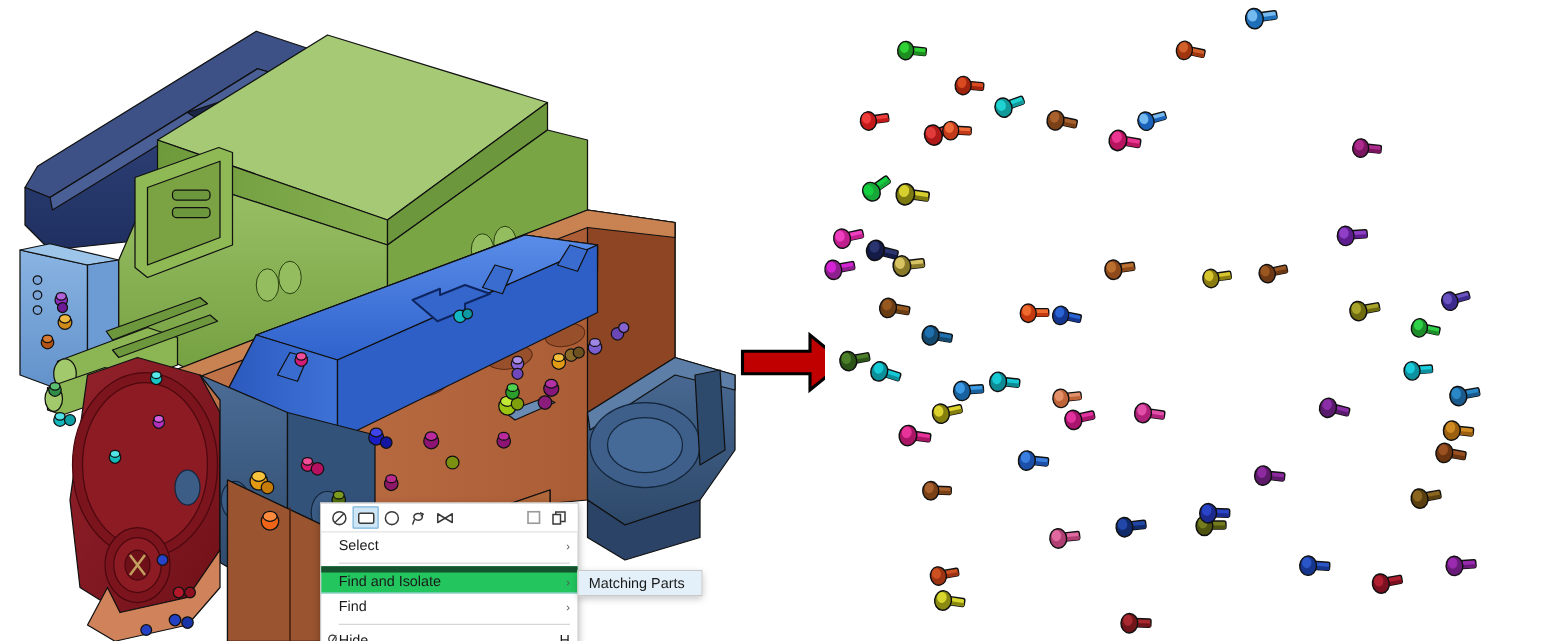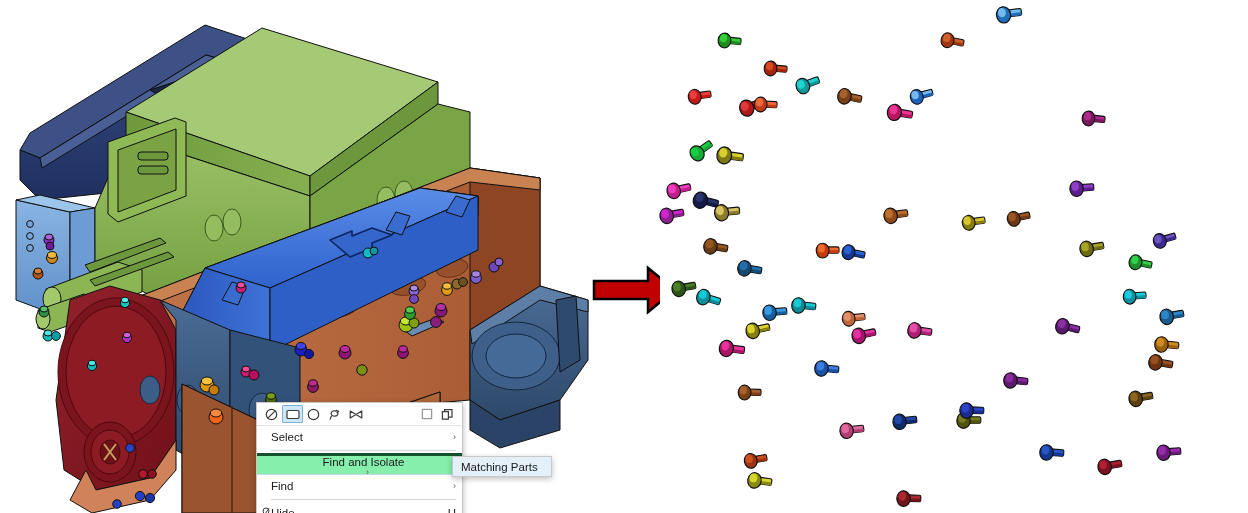--- a/index.html
+++ b/index.html
@@ -35,25 +35,25 @@
   .tool-btn svg{display:block;}
 
   .menu-row{position:relative;display:flex;align-items:center;height:22px;padding:0 6px 0 14px;
     box-sizing:border-box;white-space:nowrap;}
   .menu-row .mi-icon{position:absolute;left:4px;top:50%;transform:translateY(-50%);
     width:11px;height:12px;display:block;}
   .menu-row .mi-label{flex:0 0 auto;}
   .menu-row .mi-spacer{flex:1 1 auto;}
   .menu-row .mi-arrow{font-size:9px;color:#555;padding-left:8px;line-height:1;}
   .menu-row .mi-accel{font-size:11.5px;color:#1a1a1a;padding-left:8px;}
-  .menu-row.highlight{background:#86efac;border-top:3px solid #14532d;border-bottom:1px solid #bcdcef;flex-direction:column;}
+  .menu-row.highlight{background:#22c55e;border-top:5px solid #14532d;border-bottom:1px solid #bcdcef;}
   .menu-sep{height:1px;background:#d6d6d6;margin:2px 6px 2px 14px;}
 
   
-  #submenu{position:absolute;left:195px;top:53px;width:98px;
+  #submenu{position:absolute;left:205px;top:53px;width:98px;
     background:#ffffff;border:1px solid #c8c8c8;box-shadow:0 2px 6px rgba(0,0,0,.25);}
   #submenu .menu-row{padding-left:8px;background:#e3f0f9;height:19px;}
 </style>
 </head>
 <body>
 
 <div id="stage">
 
   <div class="viewport" id="viewport-left">
     <svg class="scene" width="600" height="513" viewBox="0 0 600 513">

